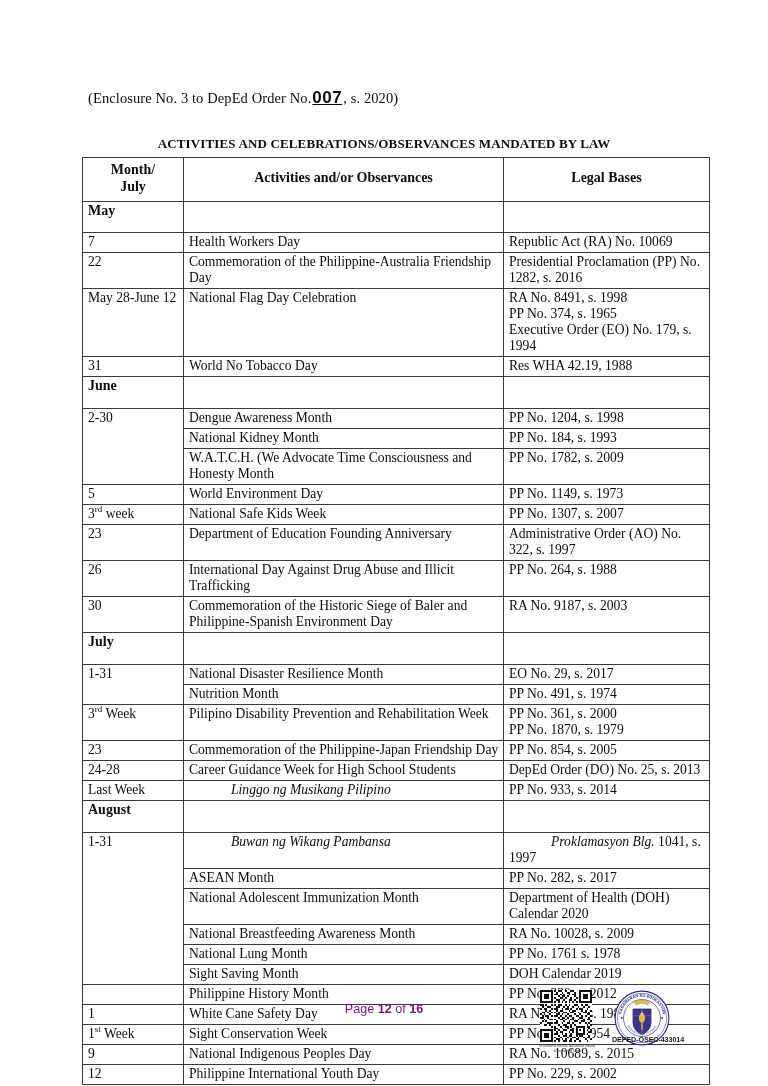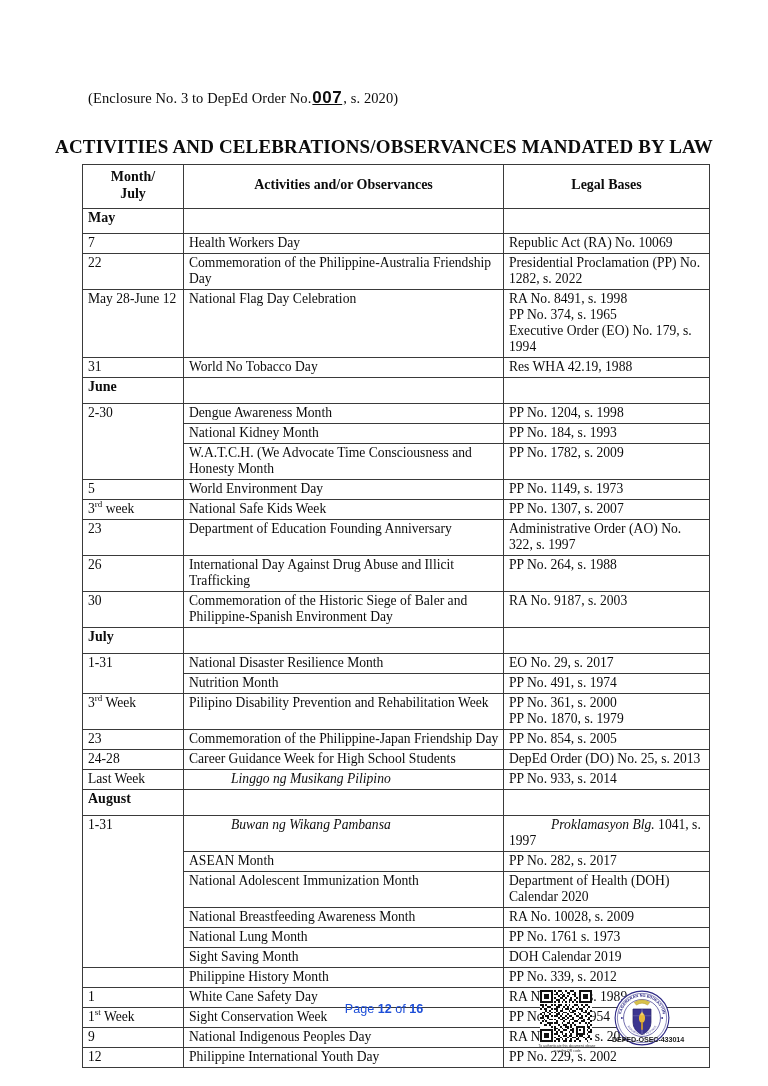--- a/index.html
+++ b/index.html
@@ -41,30 +41,30 @@
     padding: 0 1px;
   }
 
   
   .doc-title {
     position: absolute;
     left: 0;
     right: 0;
     top: 136px;
     text-align: center;
-    font-size: 19px;
+    font-size: 13px;
     font-weight: bold;
     letter-spacing: 0.15px;
   }
 
   
   .table-wrap {
     position: absolute;
     left: 82px;
-    top: 164px;
+    top: 157px;
     width: 606px;
   }
   table.main {
     border-collapse: collapse;
     width: 606px;
     table-layout: fixed;
     font-size: 13.6px;
     line-height: 1.18;
   }
   table.main td, table.main th {
@@ -79,21 +79,21 @@
     font-weight: bold;
     font-size: 14px;
     vertical-align: middle;
     padding: 4px 3px 5px 3px;
     line-height: 1.2;
   }
   table.main tr.month-row td {
     font-weight: bold;
     font-size: 14px;
     padding-top: 1px;
-    padding-bottom: 7px;
+    padding-bottom: 13px;
     margin-left: 36px;
   }
   td.c-date   { width: 94px; }
   td.c-act    { width: 313px; }
   td.c-legal  { width: 199px; }
   th.c-date   { width: 94px; }
   th.c-act    { width: 313px; }
   th.c-legal  { width: 199px; }
 
   td.mid { vertical-align: middle; }
@@ -102,21 +102,21 @@
 
   
   .footer-page {
     position: absolute;
     left: 0;
     right: 0;
     top: 1002px;
     text-align: center;
     font-family: "Liberation Sans", sans-serif;
     font-size: 12.6px;
-    color: #1d4ed8;
+    color: #701a75;
   }
   .footer-page b { font-weight: bold; }
 
   .auth-block {
     position: absolute;
     left: 536px;
     top: 990px;
     width: 160px;
     height: 78px;
   }
@@ -188,21 +188,21 @@
             <td class="c-legal"></td>
           </tr>
           <tr>
             <td class="c-date">7</td>
             <td class="c-act"><span>Health Workers Day</span></td>
             <td class="c-legal"><span>Republic Act (RA) No. 10069</span></td>
           </tr>
           <tr>
             <td class="c-date">22</td>
             <td class="c-act"><span>Commemoration of the Philippine-Australia Friendship Day</span></td>
-            <td class="c-legal"><span>Presidential Proclamation (PP) No. 1282, s. 2022</span></td>
+            <td class="c-legal"><span>Presidential Proclamation (PP) No. 1282, s. 2016</span></td>
           </tr>
           <tr>
             <td class="c-date">May 28-June 12</td>
             <td class="c-act"><span>National Flag Day Celebration</span></td>
             <td class="c-legal"><span>RA No. 8491, s. 1998</span><br><span>PP No. 374, s. 1965</span><br><span>Executive Order (EO) No. 179, s. 1994</span></td>
           </tr>
           <tr>
             <td class="c-date">31</td>
             <td class="c-act"><span>World No Tobacco Day</span></td>
             <td class="c-legal"><span>Res WHA 42.19, 1988</span></td>
@@ -301,21 +301,21 @@
           <tr>
             <td class="c-act"><span>National Adolescent Immunization Month</span></td>
             <td class="c-legal"><span>Department of Health (DOH) Calendar 2020</span></td>
           </tr>
           <tr>
             <td class="c-act"><span>National Breastfeeding Awareness Month</span></td>
             <td class="c-legal"><span>RA No.  10028, s. 2009</span></td>
           </tr>
           <tr>
             <td class="c-act"><span>National Lung Month</span></td>
-            <td class="c-legal"><span>PP No. 1761 s. 1973</span></td>
+            <td class="c-legal"><span>PP No. 1761 s. 1978</span></td>
           </tr>
           <tr>
             <td class="c-act"><span>Sight Saving Month</span></td>
             <td class="c-legal"><span>DOH Calendar 2019</span></td>
           </tr>
           <tr>
             <td class="c-date"></td>
             <td class="c-act"><span>Philippine History Month</span></td>
             <td class="c-legal"><span>PP No. 339, s. 2012</span></td>
           </tr>

